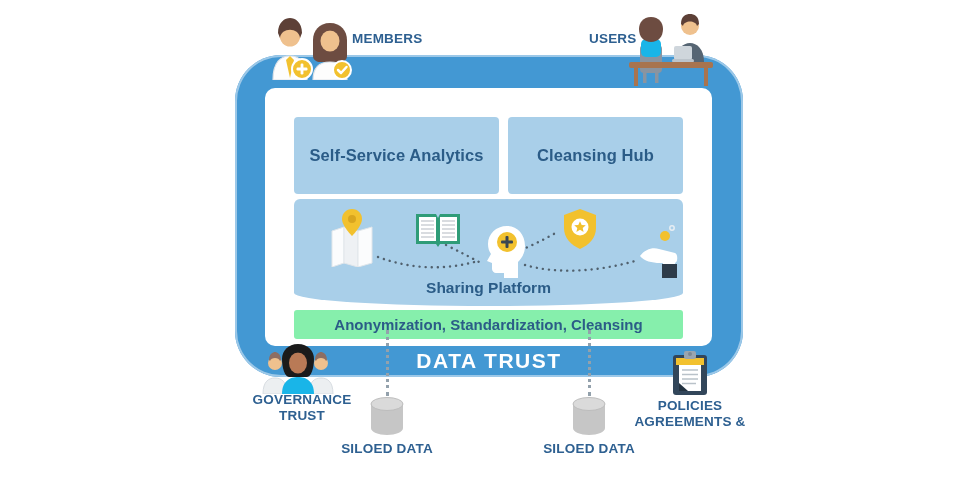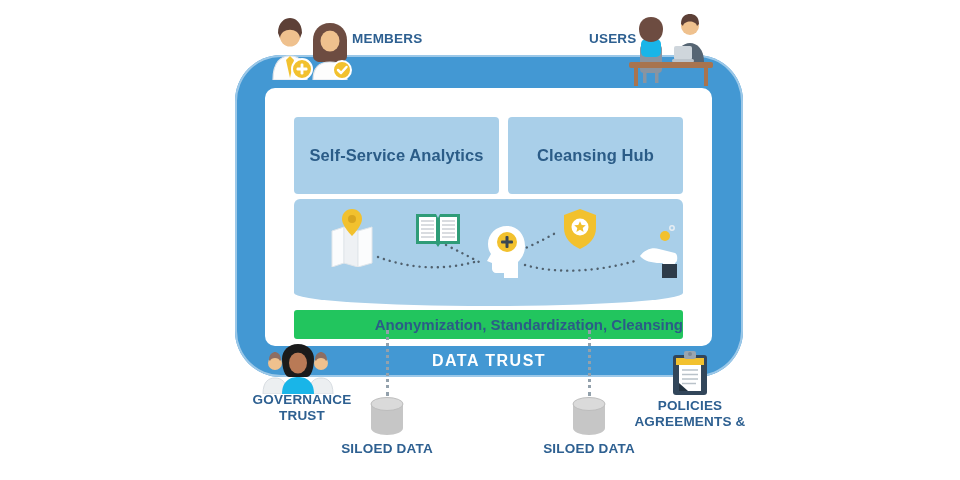--- a/index.html
+++ b/index.html
@@ -39,29 +39,29 @@
     border-radius:6px 6px 50% 50% / 6px 6px 13px 13px;
   }
   .sharing-caption{
     position:absolute;left:0;right:0;bottom:9px;text-align:center;
     color:#2b5c87;font-size:15.5px;font-weight:bold;
   }
   .connectors{position:absolute;left:0;top:0;width:421px;height:107px}
   .sicon{position:absolute}
 
   .anon{
-    margin-top:4px;height:29px;background:#22c55e;border-radius:3px;
-    display:flex;align-items:center;justify-content:flex-end;
+    margin-top:4px;height:29px;background:#86efac;border-radius:3px;
+    display:flex;align-items:center;justify-content:center;
     color:#2b5c87;font-size:15px;font-weight:bold;
   }
 
   .trust{
     left:235px;top:346px;width:508px;height:30px;z-index:3;
     display:flex;align-items:center;justify-content:center;
-    color:#ffffff;font-size:16px;font-weight:bold;letter-spacing:1.5px;
+    color:#ffffff;font-size:21px;font-weight:bold;letter-spacing:1.5px;
   }
 
   .vdots{width:0;height:66px;top:330px;border-left:3px dotted #93a1ac;z-index:4}
   .vdots-left{left:386px}
   .vdots-right{left:588px}
 
   .lbl{
     color:#2e6091;font-weight:bold;font-size:13.5px;line-height:16px;
     text-align:center;letter-spacing:.2px;z-index:5;
   }
@@ -148,20 +148,21 @@
     </svg>
 
     <svg class="sicon" style="left:344px;top:26px" width="46" height="54" viewBox="0 0 46 54" aria-label="hand-coin-icon">
       <circle cx="34" cy="3" r="2.2" fill="none" stroke="#e8eef3" stroke-width="1.5"></circle>
       <circle cx="27" cy="11" r="5" fill="#f2c12e"></circle>
       <path d="M2 31 c5-7 13-9 19-7 l16 4 c3 1 3 9 0 10 l-15 0 c-8 0-16-2-20-7Z" fill="#ffffff"></path>
       <rect x="25" y="34" width="12" height="6" fill="#ffffff"></rect>
       <rect x="24" y="39" width="15" height="14" fill="#2d3b49"></rect>
     </svg>
 
+    <div class="sharing-caption">Sharing Platform</div>
   </div>
 
   <div class="anon">
     <span>Anonymization, Standardization, Cleansing</span>
   </div>
 </div>
 
 <div class="abs vdots vdots-left"></div>
 <div class="abs vdots vdots-right"></div>
 

